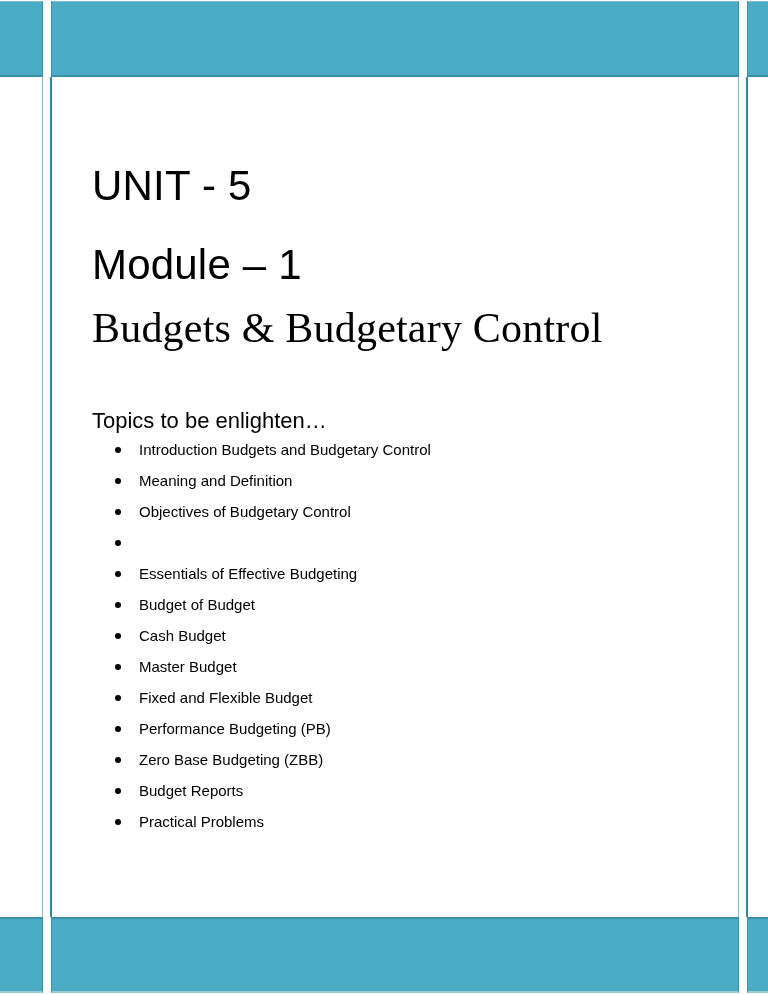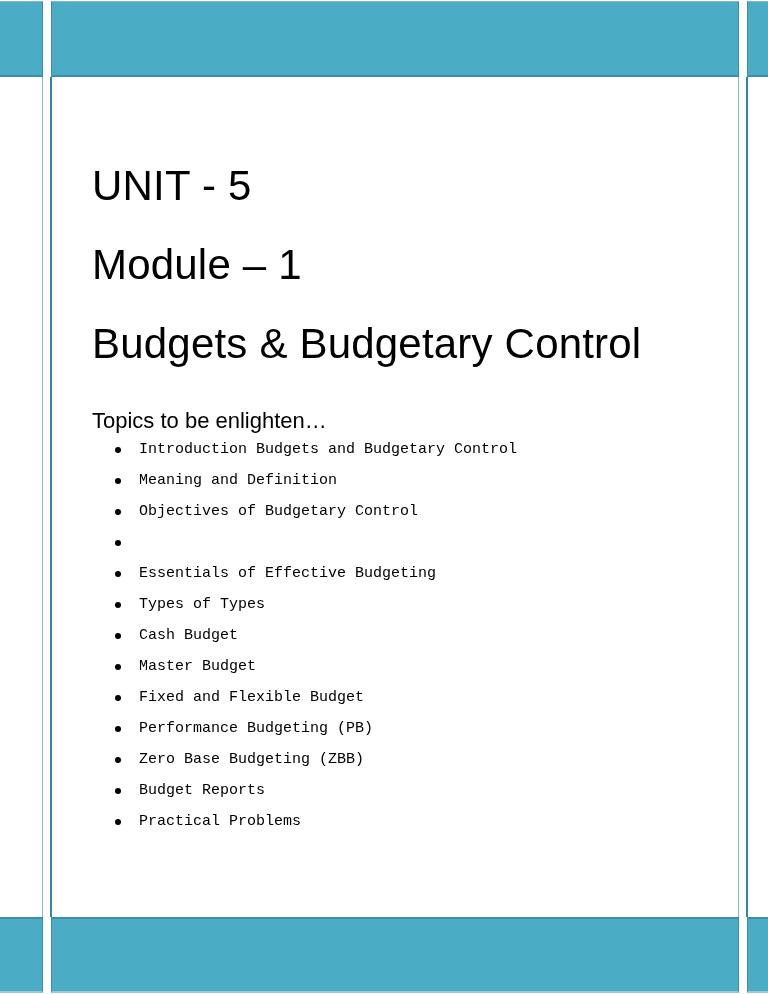--- a/index.html
+++ b/index.html
@@ -50,21 +50,21 @@
       left: 0;
       font-size: 42px;
       line-height: 48px;
       white-space: nowrap;
       font-weight: normal;
       margin: 0;
       letter-spacing: 0.2px;
     }
     .unit { top: 162px; }
     .module { top: 241px; }
-    .subject { top: 320px; }
+    .subject { top: 304px; font-family: Liberation Serif, serif; }
     .topics-heading {
       position: absolute;
       left: 0;
       top: 407px;
       font-size: 22px;
       line-height: 28px;
       white-space: nowrap;
       margin: 0;
       font-weight: normal;
     }
@@ -76,21 +76,20 @@
       padding: 0;
       list-style: none;
     }
     .topics-list li {
       position: relative;
       height: 31px;
       line-height: 24px;
       font-size: 15px;
       white-space: nowrap;
       padding-left: 47px;
-      font-family: Liberation Mono, monospace;
     }
     .topics-list li .bullet {
       position: absolute;
       left: 23px;
       top: 9px;
       width: 6px;
       height: 6px;
       border-radius: 50%;
       background: #000000;
     }
@@ -119,21 +118,21 @@
     <h1 class="title-line subject">Budgets &amp; Budgetary Control</h1>
 
     <h2 class="topics-heading">Topics to be enlighten…</h2>
 
     <ul class="topics-list">
       <li><span class="bullet"></span><span>Introduction Budgets and Budgetary Control</span></li>
       <li><span class="bullet"></span><span>Meaning and Definition</span></li>
       <li><span class="bullet"></span><span>Objectives of Budgetary Control</span></li>
       <li><span class="bullet"></span></li>
       <li><span class="bullet"></span><span>Essentials of Effective Budgeting</span></li>
-      <li><span class="bullet"></span><span>Types of Types</span></li>
+      <li><span class="bullet"></span><span>Budget of Budget</span></li>
       <li><span class="bullet"></span><span>Cash Budget</span></li>
       <li><span class="bullet"></span><span>Master Budget</span></li>
       <li><span class="bullet"></span><span>Fixed and Flexible Budget</span></li>
       <li><span class="bullet"></span><span>Performance Budgeting (PB)</span></li>
       <li><span class="bullet"></span><span>Zero Base Budgeting (ZBB)</span></li>
       <li><span class="bullet"></span><span>Budget Reports</span></li>
       <li><span class="bullet"></span><span>Practical Problems</span></li>
     </ul>
   </div>
 </div>

